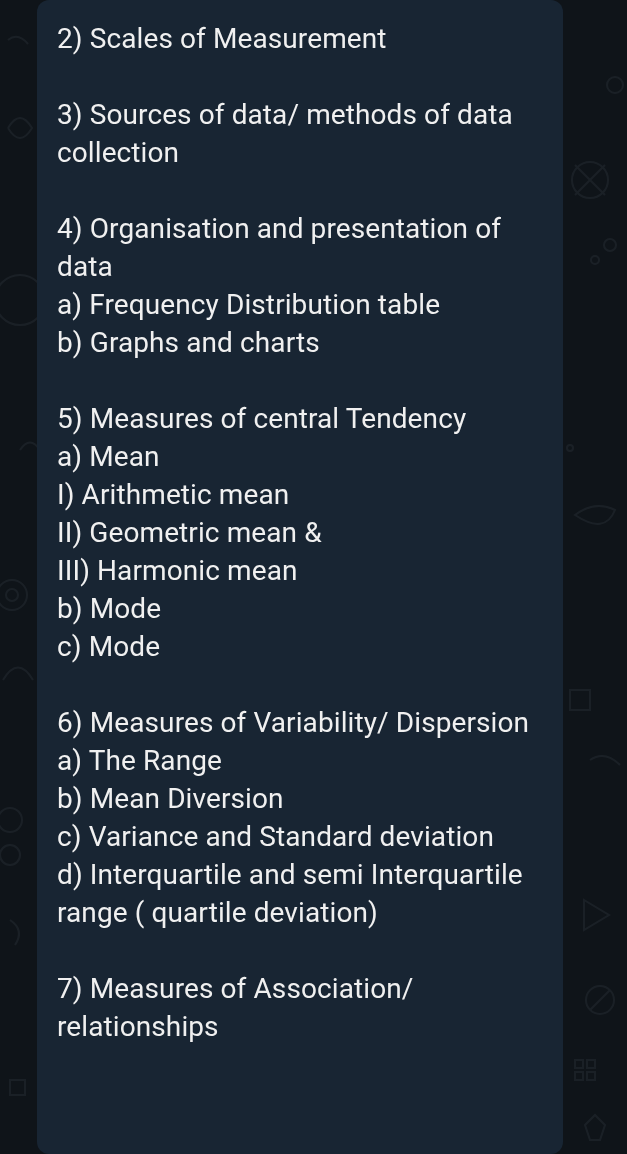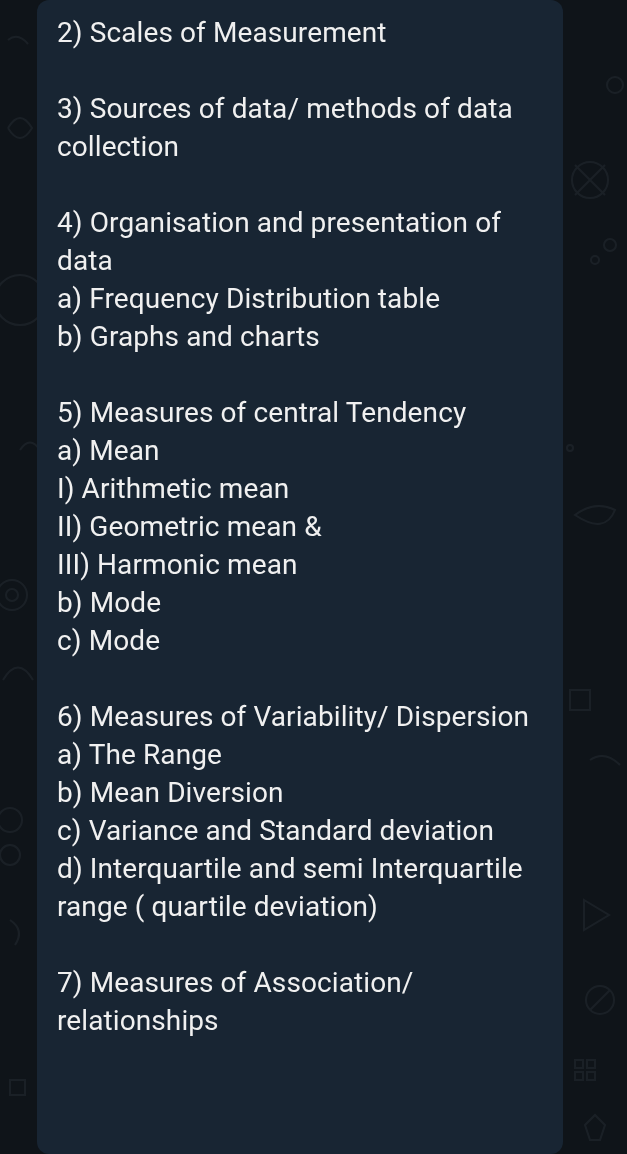--- a/index.html
+++ b/index.html
@@ -32,21 +32,21 @@
       height: 100%;
     }
     .message-bubble {
       position: absolute;
       left: 37px;
       top: 0;
       width: 526px;
       min-height: 1154px;
       background: #182533;
       border-radius: 12px;
-      padding: 14px 20px 20px 20px;
+      padding: 20px 20px 20px 20px;
     }
     .message-text {
       color: #f0f0f0;
       font-size: 28px;
       line-height: 38px;
       font-weight: 400;
       white-space: pre-line;
       letter-spacing: 0.1px;
     }
   </style>

